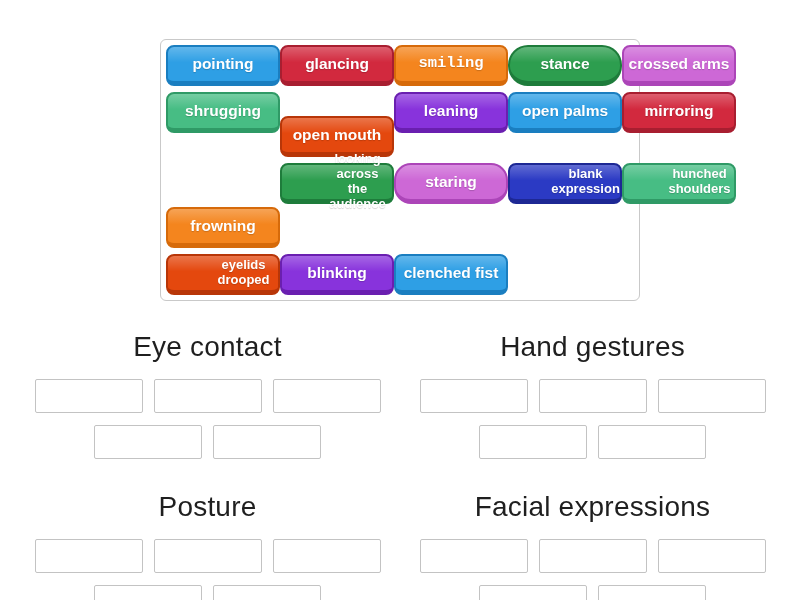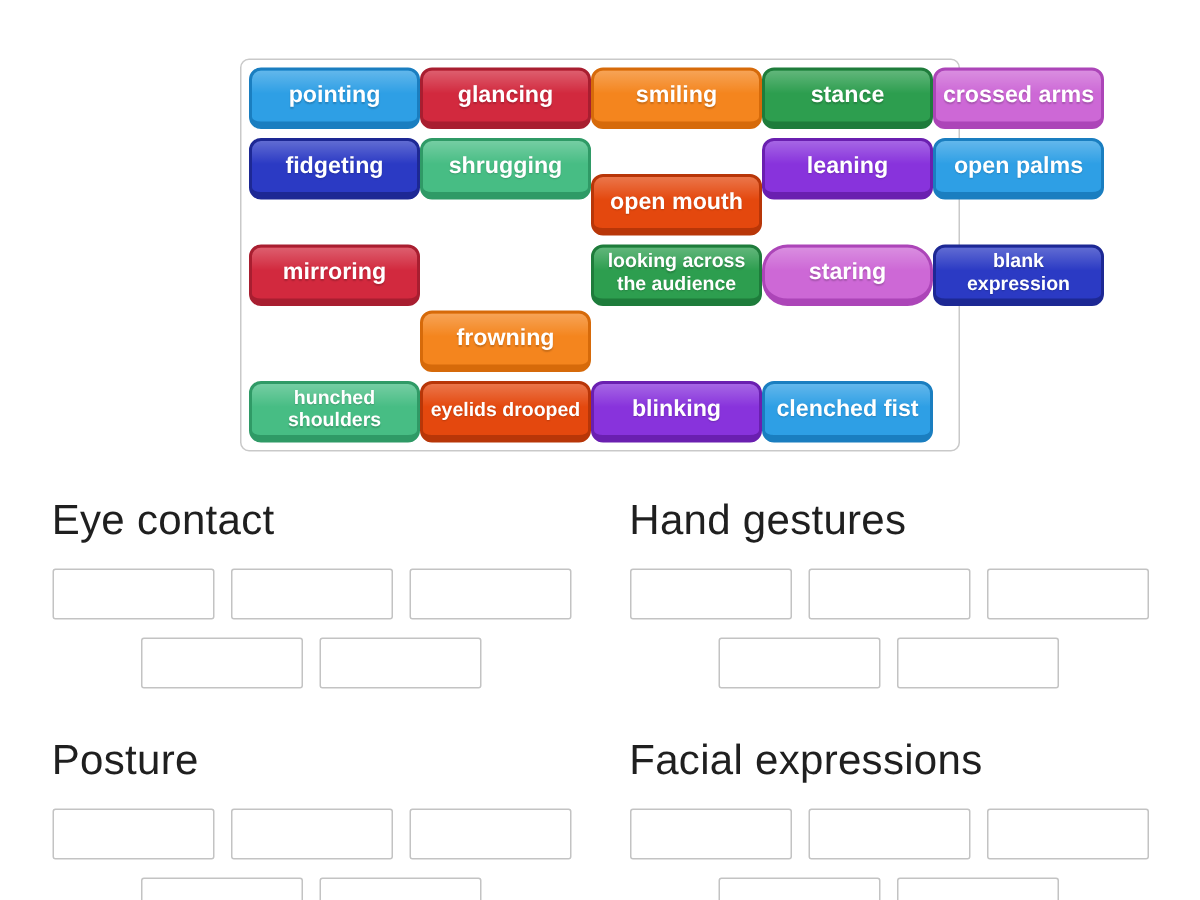--- a/index.html
+++ b/index.html
@@ -35,32 +35,32 @@
     font-weight: bold;
     font-size: 15.5px;
     line-height: 1.1;
     padding: 1px 2px;
     background-image: linear-gradient(180deg, rgba(255,255,255,0.25) 0%, rgba(255,255,255,0) 45%);
     text-shadow: 0 1px 1px rgba(0,0,0,0.18);
     cursor: grab;
     user-select: none;
   }
   .tile span { white-space: nowrap; }
-  .tile.small { font-size: 13px; line-height: 1.15; }
+  .tile.small { font-size: 13px; line-height: 1.15; padding-left: 43px; }
   .tile.small span { white-space: normal; }
   
   .groups {
     width: 731px;
     margin: 29px auto 0 auto;
     display: grid;
     grid-template-columns: 346px 346px;
     column-gap: 39px;
     row-gap: 31px;
   }
-  .group { text-align: left; }
+  .group { text-align: center; }
   .group-title {
     font-size: 28px;
     font-weight: 400;
     line-height: 34px;
     color: var(--title-color, #1f1f1f);
     margin-bottom: 15px;
     letter-spacing: 0.2px;
   }
   .slot-row {
     display: flex;
@@ -79,31 +79,28 @@
 </head>
 <body style="background: rgb(255, 255, 255);">
 
 <div class="tray" id="tray">
     <div class="tile" style="background-color: rgb(46, 159, 229); border-color: rgb(26, 126, 192);">
       <span>pointing</span>
     </div>
     <div class="tile" style="background-color: rgb(210, 41, 62); border-color: rgb(168, 30, 48);">
       <span>glancing</span>
     </div>
-    <div class="tile" style="background-color: rgb(244, 133, 30); border-color: rgb(214, 106, 10);">
+    <div class="tile" style="background-color: rgb(244, 133, 30); border-color: rgb(214, 106, 10); font-family: Liberation Mono, monospace;">
       <span>smiling</span>
     </div>
-    <div class="tile" style="background-color: rgb(45, 158, 79); border-color: rgb(30, 124, 59);">
+    <div class="tile" style="background-color: rgb(45, 158, 79); border-color: rgb(30, 124, 59); border-radius: 20px;">
       <span>stance</span>
     </div>
     <div class="tile" style="background-color: rgb(205, 104, 214); border-color: rgb(172, 69, 184);">
       <span>crossed arms</span>
-    </div>
-    <div class="tile" style="background-color: rgb(43, 58, 196); border-color: rgb(29, 40, 148);">
-      <span>fidgeting</span>
     </div>
     <div class="tile" style="background-color: rgb(71, 189, 132); border-color: rgb(47, 154, 102);">
       <span>shrugging</span>
     </div>
     <div class="tile" style="background-color: rgb(228, 72, 14); border-color: rgb(184, 54, 8); margin-top: 24px;">
       <span>open mouth</span>
     </div>
     <div class="tile" style="background-color: rgb(136, 51, 220); border-color: rgb(106, 31, 176);">
       <span>leaning</span>
     </div>

